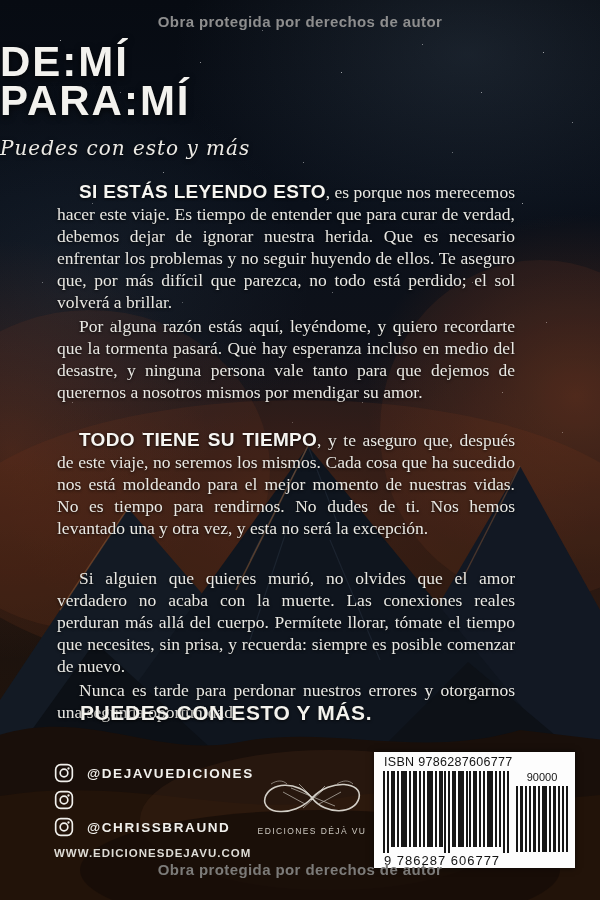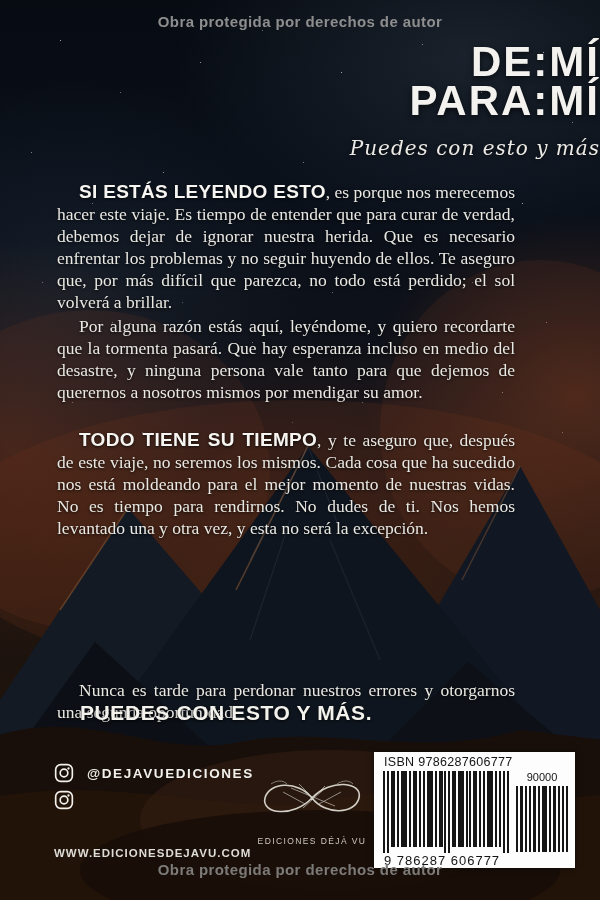--- a/index.html
+++ b/index.html
@@ -22,38 +22,38 @@
     112px 322px 0 rgba(255,255,255,.6),182px 302px 0 rgba(255,255,255,.4),252px 342px 0 rgba(255,255,255,.6),
     332px 292px 0 rgba(255,255,255,.5),402px 332px 0 rgba(255,255,255,.7),472px 282px 0 rgba(255,255,255,.5),
     546px 322px 0 rgba(255,255,255,.6),72px 402px 0 rgba(255,255,255,.5),142px 432px 0 rgba(255,255,255,.4),
     212px 392px 0 rgba(255,255,255,.5),292px 422px 0 rgba(255,255,255,.4),362px 402px 0 rgba(255,255,255,.5),
     432px 442px 0 rgba(255,255,255,.4),502px 392px 0 rgba(255,255,255,.6),562px 432px 0 rgba(255,255,255,.5),
     102px 482px 0 rgba(255,255,255,.4),392px 482px 0 rgba(255,255,255,.4),522px 472px 0 rgba(255,255,255,.5);}
   .scene{position:absolute;left:0;top:0;width:600px;height:900px;}
   .watermark{position:absolute;width:100%;text-align:center;color:#8e8e8e;
     font-family:"Liberation Sans",sans-serif;font-size:15px;font-weight:700;letter-spacing:.4px;z-index:9;}
   .wm-top{top:13px;} .wm-bottom{top:861px;color:#7c7b79;}
-  .title-block{position:absolute;top:42px;left:0;width:100%;text-align:right;color:#f3f2ee;z-index:5;}
+  .title-block{position:absolute;top:42px;left:0;width:100%;text-align:left;color:#f3f2ee;z-index:5;}
   .title-line{font-family:"Liberation Sans",sans-serif;font-weight:800;font-size:42px;line-height:39px;
     letter-spacing:2px;text-shadow:0 2px 6px rgba(0,0,0,.7);}
   .subtitle{margin-top:16px;font-family:"DejaVu Serif",serif;font-style:italic;font-size:20px;
     color:#eceae5;letter-spacing:1px;text-shadow:0 1px 4px rgba(0,0,0,.7);}
   .para{position:absolute;left:57px;width:458px;color:#e9e8e3;font-size:17.5px;line-height:22px;
     text-align:justify;text-indent:22px;z-index:5;text-shadow:0 1px 3px rgba(0,0,0,.75);}
   .lead{font-family:"Liberation Sans",sans-serif;font-weight:800;font-size:19px;letter-spacing:.3px;color:#f6f5f1;}
   .closing{position:absolute;left:80px;top:701px;font-family:"Liberation Sans",sans-serif;font-weight:800;
     font-size:21px;letter-spacing:.6px;color:#f3f2ed;z-index:5;text-shadow:0 1px 3px rgba(0,0,0,.75);}
   .social-row{position:absolute;left:54px;display:flex;align-items:center;gap:13px;color:#f1f0ec;
     font-family:"Liberation Sans",sans-serif;font-weight:700;font-size:13.5px;letter-spacing:1.6px;z-index:6;}
   .sr1{top:763px;} .sr2{top:790px;} .sr3{top:817px;}
   .ig{width:20px;height:20px;display:block;}
   .website{position:absolute;left:54px;top:847px;color:#dedcd6;font-family:"Liberation Sans",sans-serif;
     font-weight:700;font-size:11.5px;letter-spacing:1px;z-index:6;}
   .publisher{position:absolute;left:247px;top:776px;width:130px;text-align:center;color:#d3cfc7;z-index:6;}
-  .publisher-name{margin-top:12px;font-family:"Liberation Sans",sans-serif;font-size:8.5px;letter-spacing:1.4px;color:#cdc9c1;}
+  .publisher-name{margin-top:2px;font-family:"Liberation Sans",sans-serif;font-size:8.5px;letter-spacing:1.4px;color:#cdc9c1;}
   .barcode-box{position:absolute;left:374px;top:752px;width:201px;height:116px;background:#fdfdfd;z-index:7;
     box-shadow:0 0 6px rgba(0,0,0,.6);}
   .isbn-label{position:absolute;left:10px;top:3px;color:#141414;font-family:"Liberation Sans",sans-serif;
     font-size:12.5px;letter-spacing:.3px;}
   .price-code{position:absolute;left:142px;top:19px;width:52px;text-align:center;color:#141414;
     font-family:"Liberation Sans",sans-serif;font-size:11px;}
   .digits{position:absolute;left:0px;top:101px;width:136px;text-align:center;color:#141414;
     font-family:"Liberation Sans",sans-serif;font-size:13px;letter-spacing:1px;background:#fdfdfd;}
   .bars-main{position:absolute;left:9px;top:19px;} .bars-supp{position:absolute;left:142px;top:34px;}
 </style>
@@ -90,20 +90,21 @@
     <div class="title-line">PARA:MÍ</div>
     <div class="subtitle">Puedes con esto y más</div>
   </div>
 
   <p class="para" style="top:163px"><span class="lead">SI ESTÁS LEYENDO ESTO</span><span>, es porque nos merecemos hacer este viaje. Es tiempo de entender que para curar de verdad, debemos dejar de ignorar nuestra herida. Que es necesario enfrentar los problemas y no seguir huyendo de ellos. Te aseguro que, por más difícil que parezca, no todo está perdido; el sol volverá a brillar.</span></p>
 
   <p class="para" style="top:297px">Por alguna razón estás aquí, leyéndome, y quiero recordarte que la tormenta pasará. Que hay esperanza incluso en medio del desastre, y ninguna persona vale tanto para que dejemos de querernos a nosotros mismos por mendigar su amor.</p>
 
   <p class="para" style="top:411px"><span class="lead">TODO TIENE SU TIEMPO</span><span>, y te aseguro que, después de este viaje, no seremos los mismos. Cada cosa que ha sucedido nos está moldeando para el mejor momento de nuestras vidas. No es tiempo para rendirnos. No dudes de ti. Nos hemos levantado una y otra vez, y esta no será la excepción.</span></p>
 
+  <p class="para" style="top:549px">Si alguien que quieres murió, no olvides que el amor verdadero no acaba con la muerte. Las conexiones reales perduran más allá del cuerpo. Permítete llorar, tómate el tiempo que necesites, sin prisa, y recuerda: siempre es posible comenzar de nuevo.</p>
 
   <p class="para" style="top:661px">Nunca es tarde para perdonar nuestros errores y otorgarnos una segunda oportunidad.</p>
 
   <div class="closing">PUEDES CON ESTO Y MÁS.</div>
 
   <div class="social-row sr1">
     <span>
         <svg class="ig" viewBox="0 0 24 24">
           <rect x="2" y="2" width="20" height="20" rx="6" fill="none" stroke="#f1f0ec" stroke-width="2"></rect>
           <circle cx="12" cy="12" r="4.6" fill="none" stroke="#f1f0ec" stroke-width="2"></circle>
@@ -113,20 +114,30 @@
     <span>@DEJAVUEDICIONES</span>
   </div>
   <div class="social-row sr2">
     <span>
         <svg class="ig" viewBox="0 0 24 24">
           <rect x="2" y="2" width="20" height="20" rx="6" fill="none" stroke="#f1f0ec" stroke-width="2"></rect>
           <circle cx="12" cy="12" r="4.6" fill="none" stroke="#f1f0ec" stroke-width="2"></circle>
           <circle cx="17.4" cy="6.6" r="1.4" fill="#f1f0ec"></circle>
         </svg>
       </span>
+  </div>
+  <div class="social-row sr3">
+    <span>
+        <svg class="ig" viewBox="0 0 24 24">
+          <rect x="2" y="2" width="20" height="20" rx="6" fill="none" stroke="#f1f0ec" stroke-width="2"></rect>
+          <circle cx="12" cy="12" r="4.6" fill="none" stroke="#f1f0ec" stroke-width="2"></circle>
+          <circle cx="17.4" cy="6.6" r="1.4" fill="#f1f0ec"></circle>
+        </svg>
+      </span>
+    <span>@CHRISSBRAUND</span>
   </div>
 
   <div class="website">WWW.EDICIONESDEJAVU.COM</div>
 
   <div class="publisher">
     <span>
       <svg width="118" height="44" viewBox="0 0 118 44">
         <path d="M 59 22 C 45 4 16 6 12 22 C 8 38 40 42 59 22 C 78 2 110 6 106 22 C 102 38 73 40 59 22" fill="none" stroke="#d3cfc7" stroke-width="1.6"></path>
         <path d="M 38 12 L 82 30 M 46 8 L 60 22 M 72 10 L 58 24 M 50 32 L 70 14 M 30 16 L 52 28 M 88 16 L 66 28" stroke="#d3cfc7" stroke-width="0.8" opacity="0.8"></path>
         <path d="M 84 8 C 90 4 96 4 100 8 M 18 8 C 24 4 30 4 34 8" stroke="#d3cfc7" stroke-width="0.8" fill="none" opacity="0.7"></path>

